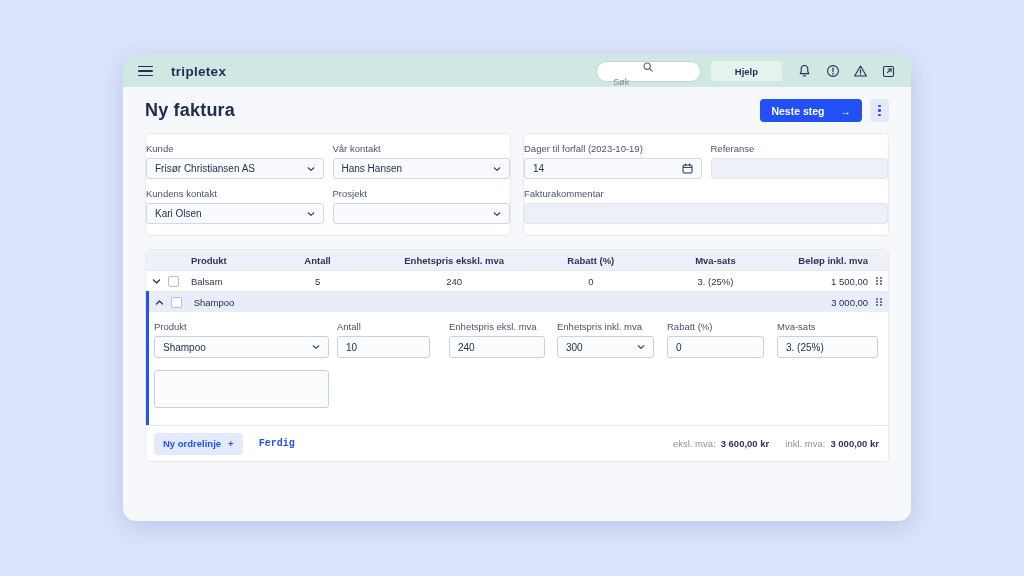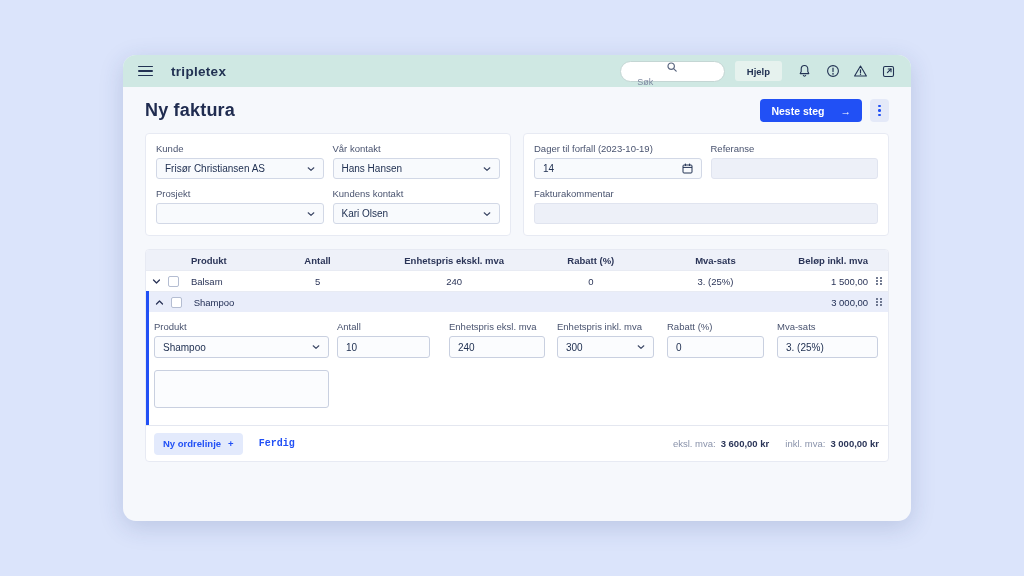--- a/index.html
+++ b/index.html
@@ -33,21 +33,21 @@
     border:1px solid #c4d6d4; border-radius:11px;
     display:flex; align-items:center; gap:5px; padding:0 8px;flex-direction:column;
   }
   .searchpill input {
     border:none; outline:none; background:transparent;
     font-size:9px; width:70px; color:#223253;
     font-family:"Liberation Sans", sans-serif;
   }
   .searchpill input::placeholder { color:#7d88a0; }
   .help-btn {
-    height:20px; padding:0 12px; background:#e6f2ee;
+    height:20px; padding:0 24px; background:#e6f2ee;
     border:none; border-radius:3px; font-size:9.5px; font-weight:bold;
     color:#223253; cursor:pointer; font-family:"Liberation Sans", sans-serif;
   }
   .top-icons { display:flex; align-items:center; gap:13px; margin-left:5px; color:#223253; }
   .top-icons .ticon { width:15px; height:15px; display:flex; align-items:center; justify-content:center; cursor:pointer; }
   
   .content { padding:0 22px; }
   .page-head { margin-top:12px; display:flex; align-items:center; }
   .page-title { font-size:18px; font-weight:bold; color:#202c50; letter-spacing:.2px; }
   .page-head .spacer { flex:1; }
@@ -60,21 +60,21 @@
   .kebab-btn {
     width:19px; height:23px; margin-left:8px; background:#e4e9f8;
     border:none; border-radius:4px; display:flex; flex-direction:column;
     align-items:center; justify-content:center; gap:2px; cursor:pointer;
   }
   .kebab-btn i { width:2.5px; height:2.5px; border-radius:50%; background:#2150f5; }
   
   .cards-row { display:flex; gap:12px; margin-top:11px; }
   .card {
     flex:1; background:#fff; border:1px solid #e7eaf3; border-radius:4px;
-    padding:9px 10px 11px;
+    padding:9px 0 11px;
   }
   .fgrid { display:grid; grid-template-columns:1fr 1fr; column-gap:9px; row-gap:9px; }
   .field { display:flex; flex-direction:column; }
   .field.full { grid-column:1 / span 2; }
   .flabel { font-size:9.5px; color:#49536f; margin-bottom:4px; }
   .control {
     height:21px; border:1px solid #d2d8e6; border-radius:3px;
     background:#f8fafd; display:flex; align-items:center;
     padding:0 8px; font-size:10px; color:#223253;
   }
@@ -231,32 +231,32 @@
         <div class="field">
           <span class="flabel">Vår kontakt</span>
           <div class="control select">
             <span>Hans Hansen</span>
             <svg class="chev" viewBox="0 0 8 8">
                 <path d="M1.2 2.8 L4 5.4 L6.8 2.8" fill="none" stroke="#3a4664" stroke-width="1.2" stroke-linecap="round" stroke-linejoin="round"></path>
               </svg>
           </div>
         </div>
         <div class="field">
+          <span class="flabel">Kundens kontakt</span>
+          <div class="control select">
+            <span>Kari Olsen</span>
+            <svg class="chev" viewBox="0 0 8 8">
+                <path d="M1.2 2.8 L4 5.4 L6.8 2.8" fill="none" stroke="#3a4664" stroke-width="1.2" stroke-linecap="round" stroke-linejoin="round"></path>
+              </svg>
+          </div>
+        </div>
+        <div class="field">
           <span class="flabel">Prosjekt</span>
           <div class="control select">
             <span></span>
-            <svg class="chev" viewBox="0 0 8 8">
-                <path d="M1.2 2.8 L4 5.4 L6.8 2.8" fill="none" stroke="#3a4664" stroke-width="1.2" stroke-linecap="round" stroke-linejoin="round"></path>
-              </svg>
-          </div>
-        </div>
-        <div class="field">
-          <span class="flabel">Kundens kontakt</span>
-          <div class="control select">
-            <span>Kari Olsen</span>
             <svg class="chev" viewBox="0 0 8 8">
                 <path d="M1.2 2.8 L4 5.4 L6.8 2.8" fill="none" stroke="#3a4664" stroke-width="1.2" stroke-linecap="round" stroke-linejoin="round"></path>
               </svg>
           </div>
         </div>
       </div>
 
       <div class="card fgrid">
         <div class="field">
           <span class="flabel">Dager til forfall (2023-10-19)</span>

